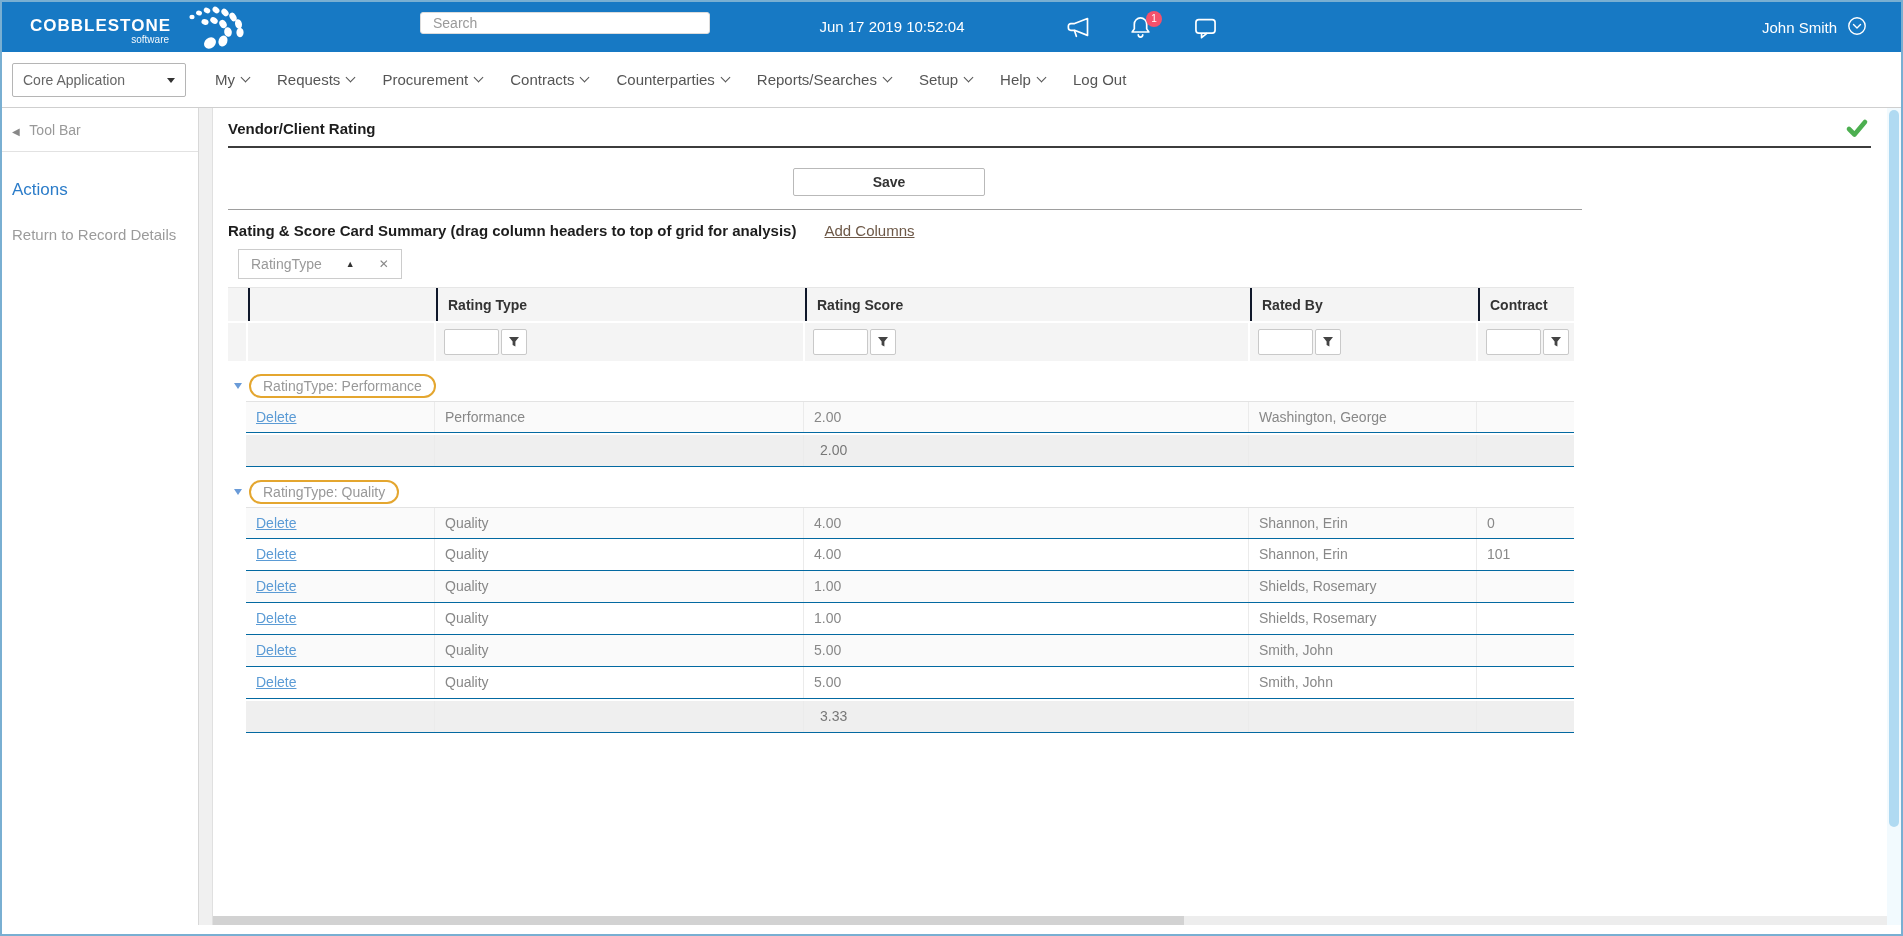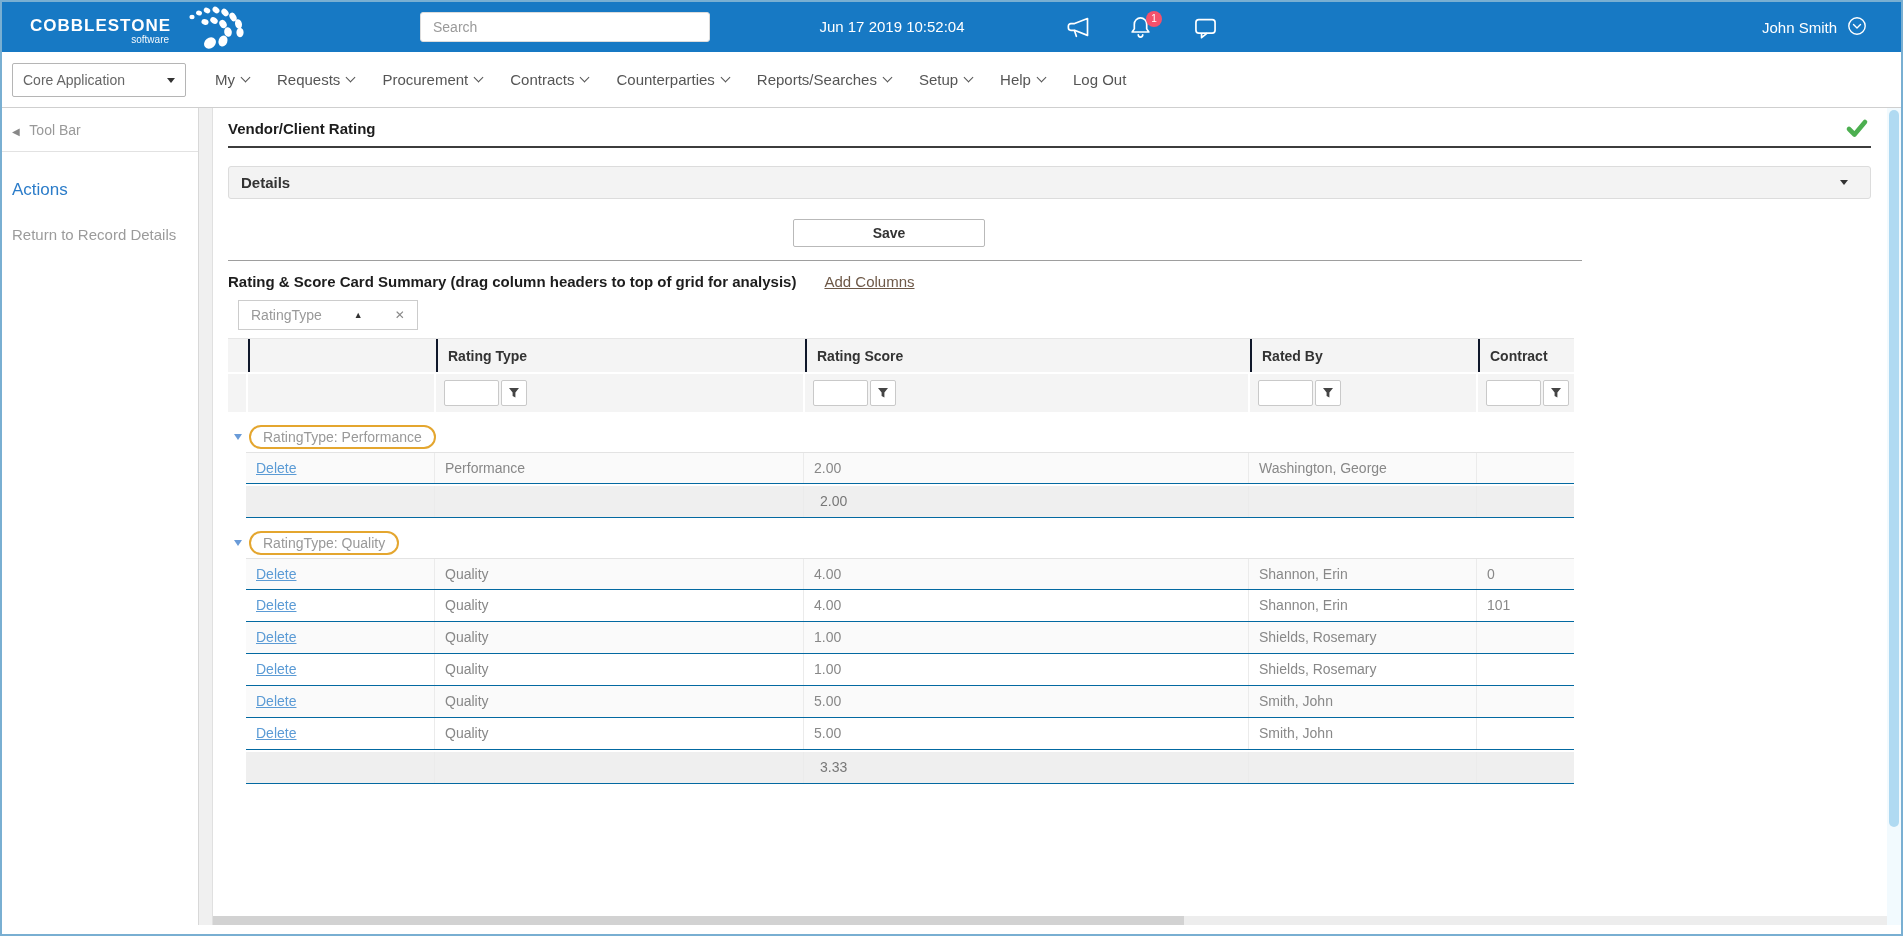--- a/index.html
+++ b/index.html
@@ -11,21 +11,21 @@
     overflow:hidden;
     position:relative;
   }
 
   
   .topbar { position:relative; height:50px; background:#1779c4; }
   .logo { position:absolute; left:28px; top:3px; display:flex; align-items:center; gap:12px; }
   .logo-text { text-align:right; color:#fff; }
   .logo-line1 { font-size:17px; letter-spacing:1px; font-weight:bold; }
   .logo-line2 { font-size:10px; margin-top:-2px; margin-right:2px; opacity:.95; }
-  .search-box { position:absolute; left:418px; top:10px; width:290px; height:30px;
+  .search-box { position:absolute; left:418px; top:10px; width:290px; height:22px;
     border:1px solid #dcdcdc; border-radius:3px; background:#fff; padding:0 12px;
     font-size:14px; color:#a16207; outline:none; font-family:"Liberation Sans",sans-serif;}
   .search-box::placeholder { color:#9a9a9a; }
   .topbar-datetime { position:absolute; left:890px; top:16px; transform:translateX(-50%);
     color:#fff; font-size:15px; white-space:nowrap; }
   .tb-icon { position:absolute; top:12px; width:27px; height:27px; cursor:pointer; }
   .tb-icon svg { width:100%; height:100%; }
   .icon-megaphone { left:1063px; }
   .icon-bell { left:1125px; }
   .icon-chat { left:1190px; }
@@ -78,21 +78,21 @@
     font-weight:bold; color:#333; cursor:pointer; font-family:"Liberation Sans",sans-serif; }
 
   .save-rule { width:1354px; border:none; border-top:1px solid #9e9e9e; margin-top:13px; }
 
   .grid-caption-row { margin-top:12px; display:flex; align-items:center; }
   .grid-caption { font-size:15px; font-weight:bold; color:#1d1d1d; }
   .add-columns { margin-left:28px; font-size:15px; color:#6d5847; text-decoration:underline;
     cursor:pointer; }
 
   .group-panel { margin-top:10px; }
-  .group-chip-box { display:inline-flex; align-items:center; gap:32px; background:#fff;
+  .group-chip-box { display:inline-flex; align-items:center; gap:24px; background:#fff;
     border:1px solid #ccc; padding:6px 12px; margin-left:10px; cursor:grab; }
   .group-chip-field { color:#999; font-size:14px; }
   .chip-sort { font-size:9px; color:#333; cursor:pointer; }
   .chip-close { font-size:12px; color:#888; cursor:pointer; }
 
   
   .grid { margin-top:8px; width:1346px; font-size:14px; }
   .c-exp { width:18px; flex:none; }
   .c-act { width:188px; flex:none; }
   .c-type { width:369px; flex:none; }
@@ -266,24 +266,20 @@
   <div class="main">
     <div class="page-title-row">
       <span class="page-title">Vendor/Client Rating</span>
       <span class="title-check">
         <svg viewBox="0 0 24 24" fill="none">
           <path d="M4 13 L9.5 18.5 L20 6" stroke="#4caf50" stroke-width="4.6" stroke-linecap="round" stroke-linejoin="round"></path>
         </svg>
       </span>
     </div>
 
-    <div class="details-bar">
-      <span class="details-title">Details</span>
-      <span class="caret-down"></span>
-    </div>
 
     <button class="save-btn">Save</button>
 
     <hr class="save-rule">
 
     <div class="grid-caption-row">
       <span class="grid-caption">Rating &amp; Score Card Summary (drag column headers to top of grid for analysis)</span>
       <span class="add-columns">Add Columns</span>
     </div>
 

